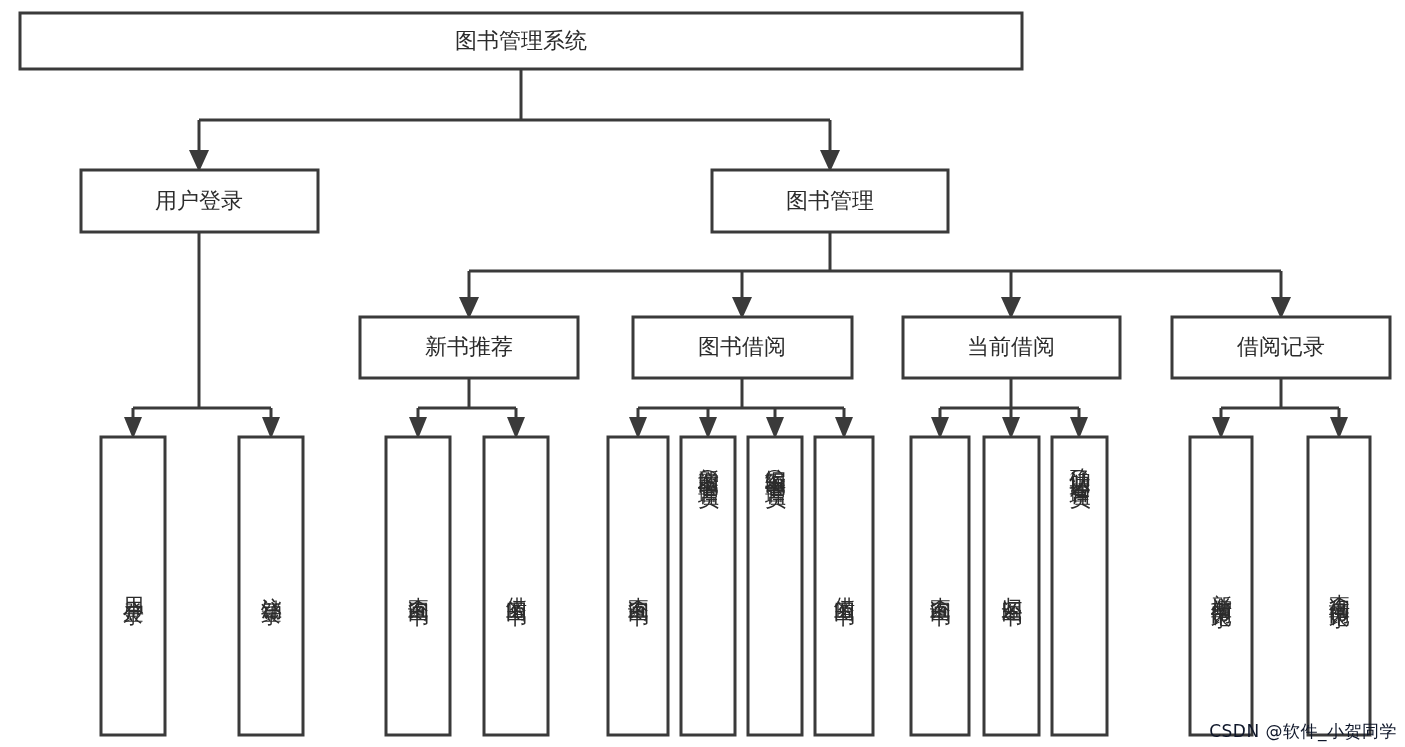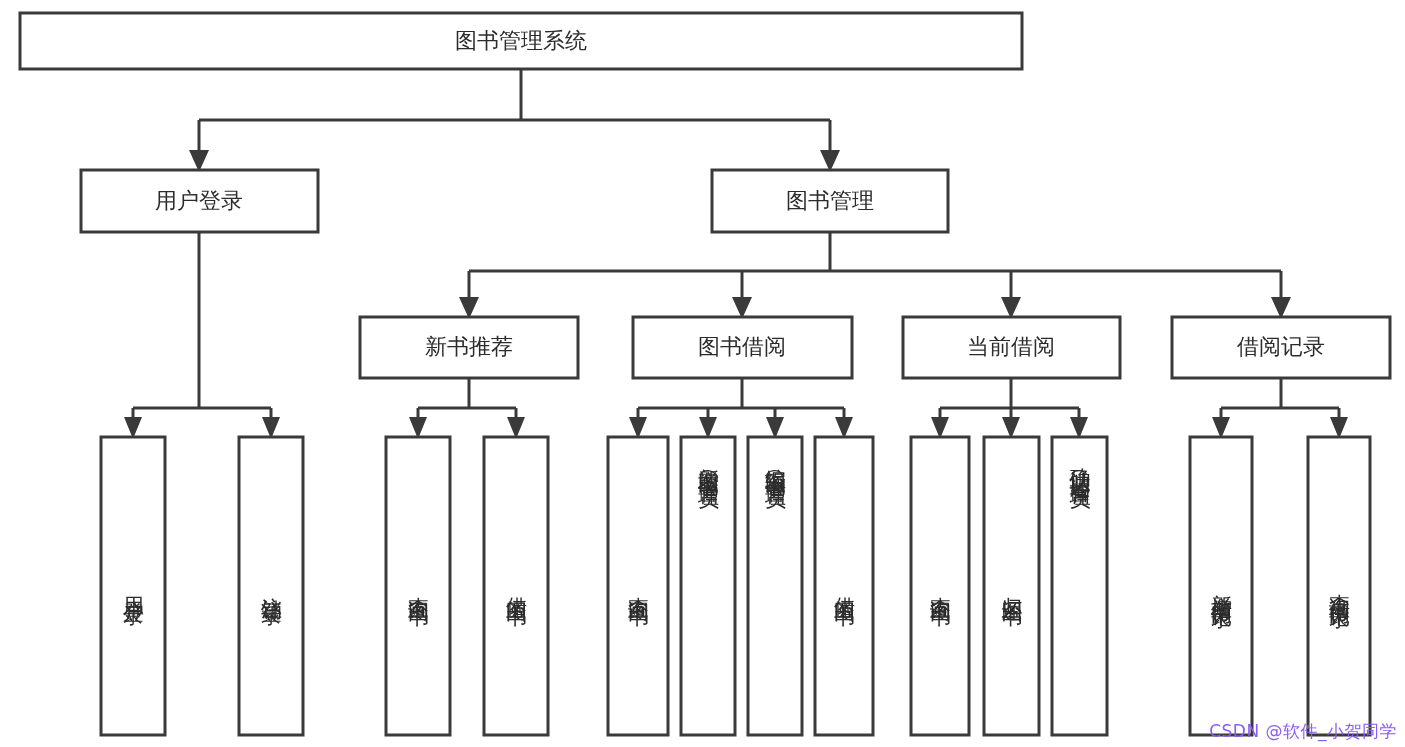--- a/index.html
+++ b/index.html
@@ -53,21 +53,21 @@
     pointer-events:none;
   }
   .leaf-wrap.center{align-items:center;padding-top:0;}
 
   #watermark{
     position:absolute;
     right:8px;
     bottom:4px;
     font-family:"DejaVu Sans","Liberation Sans",sans-serif;
     font-size:17px;
-    color:#8b5cf6;
+    color:#0f172a;
     letter-spacing:0.5px;
     white-space:nowrap;
     user-select:none;
   }
 </style>
 </head>
 <body>
 
 <div id="diagram-root">
 

